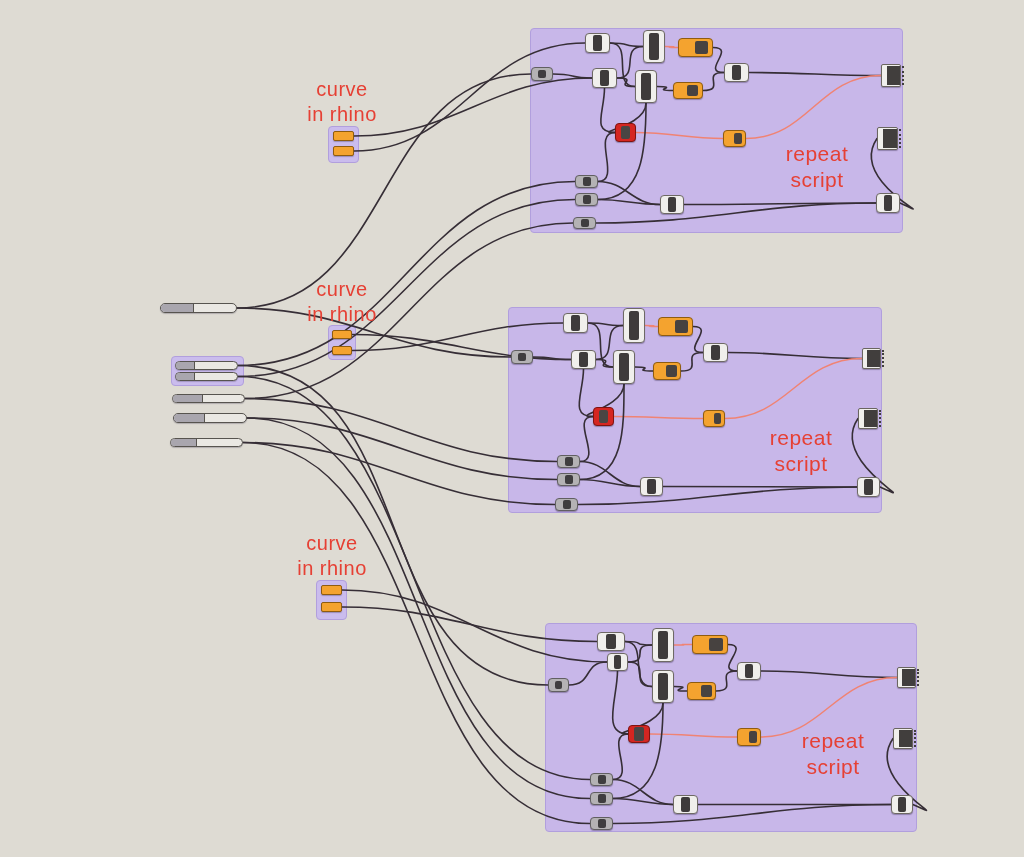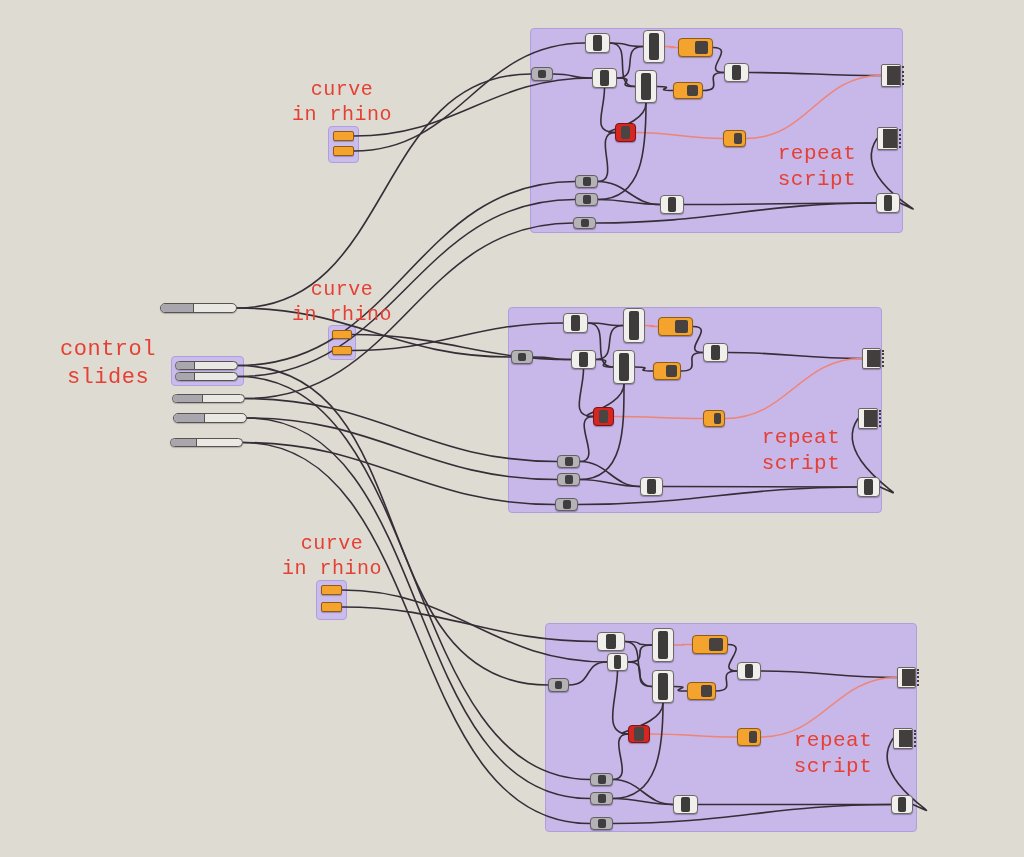--- a/index.html
+++ b/index.html
@@ -30,21 +30,21 @@
   .panel .pbody{position:absolute;left:25%;top:1px;bottom:1px;right:0;
                 background:var(--panel-body);}
   .panel .teeth{position:absolute;right:-4px;top:1px;bottom:1px;width:0;
                 border-right:2.5px dotted var(--panel-body);}
   .slider{background:var(--slider-track);border:1px solid var(--slider-border);
           border-radius:5px;box-shadow:0 1px 1px rgba(40,30,60,.25);}
   .slider .sfill{position:absolute;left:0;top:0;bottom:0;
                  background:var(--slider-fill);border-radius:4px 0 0 4px;
                  border-right:1px solid var(--slider-border);}
   .lbl{position:absolute;z-index:4;transform:translateX(-50%);text-align:center;
-       color:var(--label-red);font-weight:400;letter-spacing:.5px;font-family:Liberation Mono, monospace;}
+       color:var(--label-red);font-weight:400;letter-spacing:.5px;}
   .lbl span{display:block;white-space:nowrap;}
 </style>
 </head>
 <body>
 
 <div id="canvas" style="--canvas-bg: #dedbd3; --group-fill: #c8b7e9; --group-border: #b19fdd; --curve-group-fill: #cabced; --node-white: #f0efec; --node-border: #6e6965; --node-core: #3e3b3b; --orange: #f4a32f; --orange-border: #8f5c10; --red: #d52621; --red-border: #801310; --grey: #b4b2b4; --grey-border: #615f61; --panel-body: #413e3d; --panel-strip: #f0efec; --slider-track: #eae8e3; --slider-fill: #a9a6ae; --slider-border: #57544f; --label-red: #e64034;">
     <div class="group" style="left: 530px; top: 28px; width: 373px; height: 205px;"></div>
     <div class="group" style="left: 508px; top: 307px; width: 374px; height: 206px;"></div>
     <div class="group" style="left: 545px; top: 623px; width: 372px; height: 209px;"></div>
     <div class="group curve" style="left: 328px; top: 126px; width: 31px; height: 37px;"></div>
@@ -310,24 +310,20 @@
     </div>
     <div class="node comp greyc" style="left: 590px; top: 817px; width: 23px; height: 13px;">
       <div class="core"></div>
     </div>
     <div class="node comp white" style="left: 673px; top: 795px; width: 25px; height: 19px;">
       <div class="core"></div>
     </div>
     <div class="node comp white" style="left: 891px; top: 795px; width: 22px; height: 19px;">
       <div class="core"></div>
     </div>
-    <div class="lbl" style="left: 108px; top: 336px; font-size: 22px; line-height: 28px;">
-      <span>control</span>
-      <span>slides</span>
-    </div>
     <div class="lbl" style="left: 342px; top: 77px; font-size: 20px; line-height: 25px;">
       <span>curve</span>
       <span>in rhino</span>
     </div>
     <div class="lbl" style="left: 342px; top: 277px; font-size: 20px; line-height: 25px;">
       <span>curve</span>
       <span>in rhino</span>
     </div>
     <div class="lbl" style="left: 332px; top: 531px; font-size: 20px; line-height: 25px;">
       <span>curve</span>

